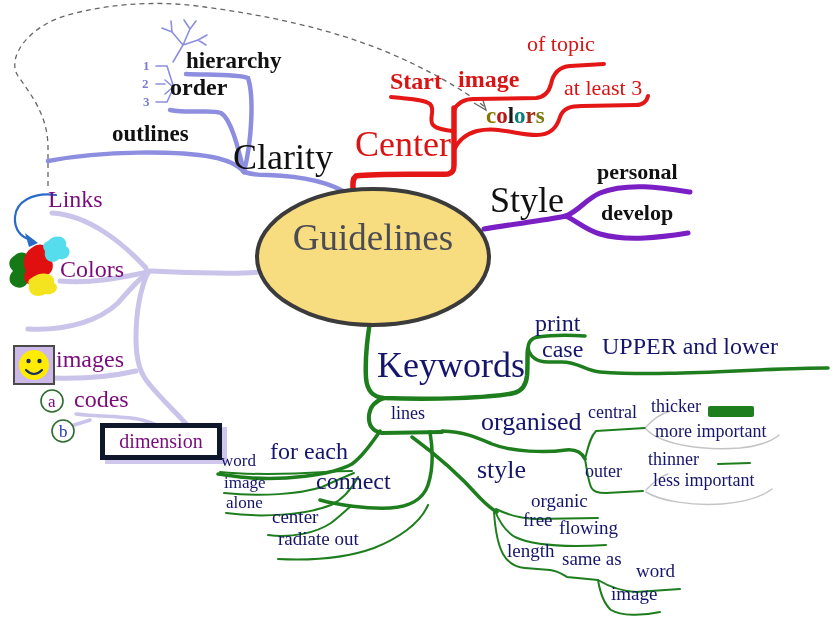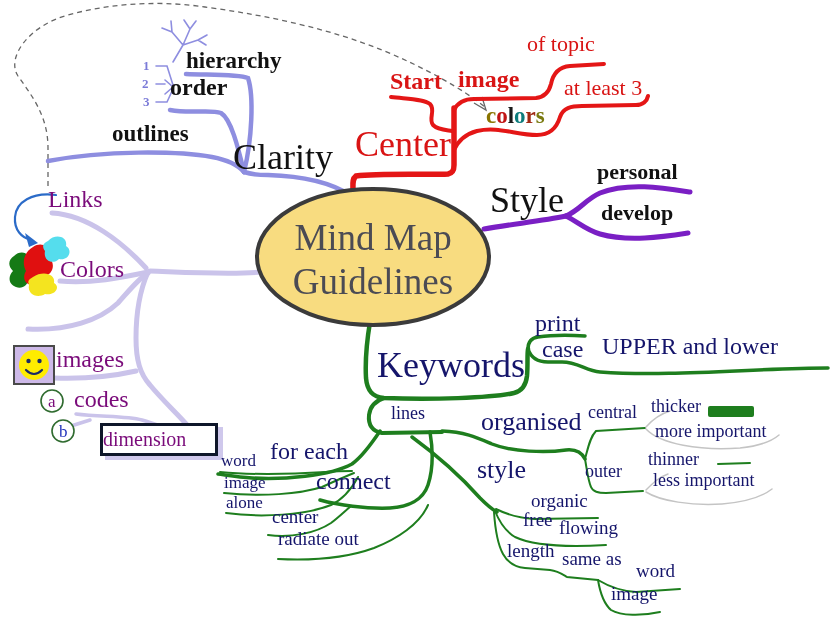--- a/index.html
+++ b/index.html
@@ -13,22 +13,22 @@
   .t-black{color:#111111;}
   .t-red{color:#d91414;}
   .t-purple{color:#7a0b7a;}
   .t-navy{color:#15156b;}
   .t-peri{color:#7b7bd8;}
   .t-blue{color:#2233bb;}
   .t-node{color:#4b4b54;}
   #center-node-text{position:absolute;left:253px;top:216px;width:240px;text-align:center;
        font-size:37px;line-height:1.18;}
   #dimension-box{position:absolute;left:100px;top:423px;width:112px;height:27px;
-       border:3px solid #0f172a;background:#ffffff;box-shadow:5px 4px 0 #cfc8ec;
-       display:flex;align-items:center;font-size:20px;}
+       border:5px solid #0f172a;background:#ffffff;box-shadow:5px 4px 0 #cfc8ec;
+       display:flex;align-items:center;justify-content:center;font-size:20px;}
 </style>
 </head>
 <body>
 
 <div id="canvas">
 
 <svg width="839" height="633" viewBox="0 0 839 633">
 
   <g fill="none" stroke-width="1.3" stroke="#666666">
     <path stroke-dasharray="5 4" d="M 48 186 L 48 148 C 48 116, 32 96, 18 76 C 6 58, 28 26, 68 15
@@ -141,21 +141,20 @@
     <path d="M 26 370 Q 34 378 42 370" fill="none" stroke="#1a2a66" stroke-width="2.2" stroke-linecap="round"></path>
   </g>
 
   <circle cx="52" cy="401" r="11" fill="#ffffff" stroke-width="1.6" stroke="#2f6b2f"></circle>
   <circle cx="63" cy="431" r="11" fill="#ffffff" stroke-width="1.6" stroke="#2f6b2f"></circle>
 
   <ellipse cx="373" cy="257" rx="116" ry="68" stroke-width="4" fill="#f8dc80" stroke="#3b3b3b"></ellipse>
 </svg>
 
 <div id="center-node-text" class="t-node">
-  <div>Mind Map</div>
   <div>Guidelines</div>
 </div>
 
 <div class="lbl t-black b" style="left:186px;top:49px;font-size:23px;">hierarchy</div>
 <div class="lbl t-black" style="left:233px;top:139px;font-size:36px;">Clarity</div>
 <div class="lbl t-black b" style="left:170px;top:75px;font-size:24px;">order</div>
 <div class="lbl t-black b" style="left:112px;top:122px;font-size:23px;">outlines</div>
 <div class="lbl t-peri b" style="left:143px;top:59px;font-size:13px;">1</div>
 <div class="lbl t-peri b" style="left:142px;top:77px;font-size:13px;">2</div>
 <div class="lbl t-peri b" style="left:143px;top:95px;font-size:13px;">3</div>

